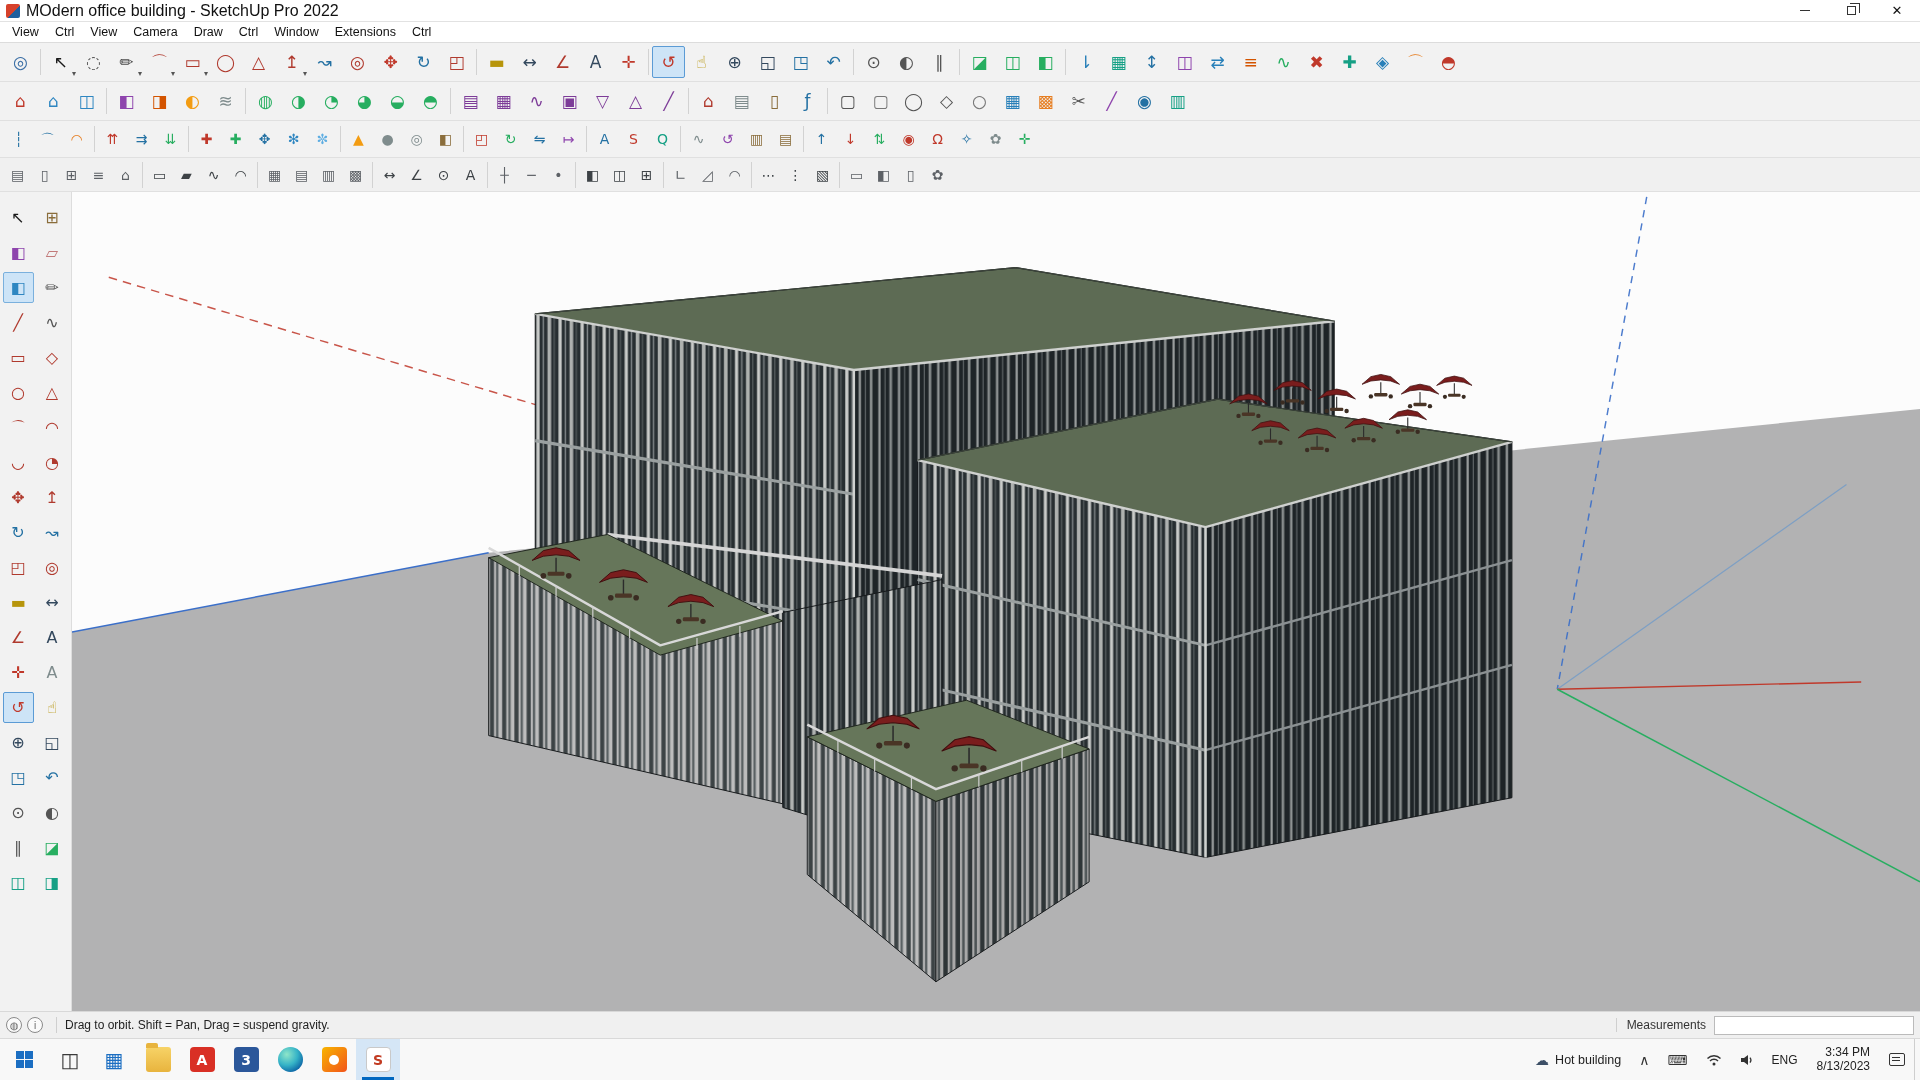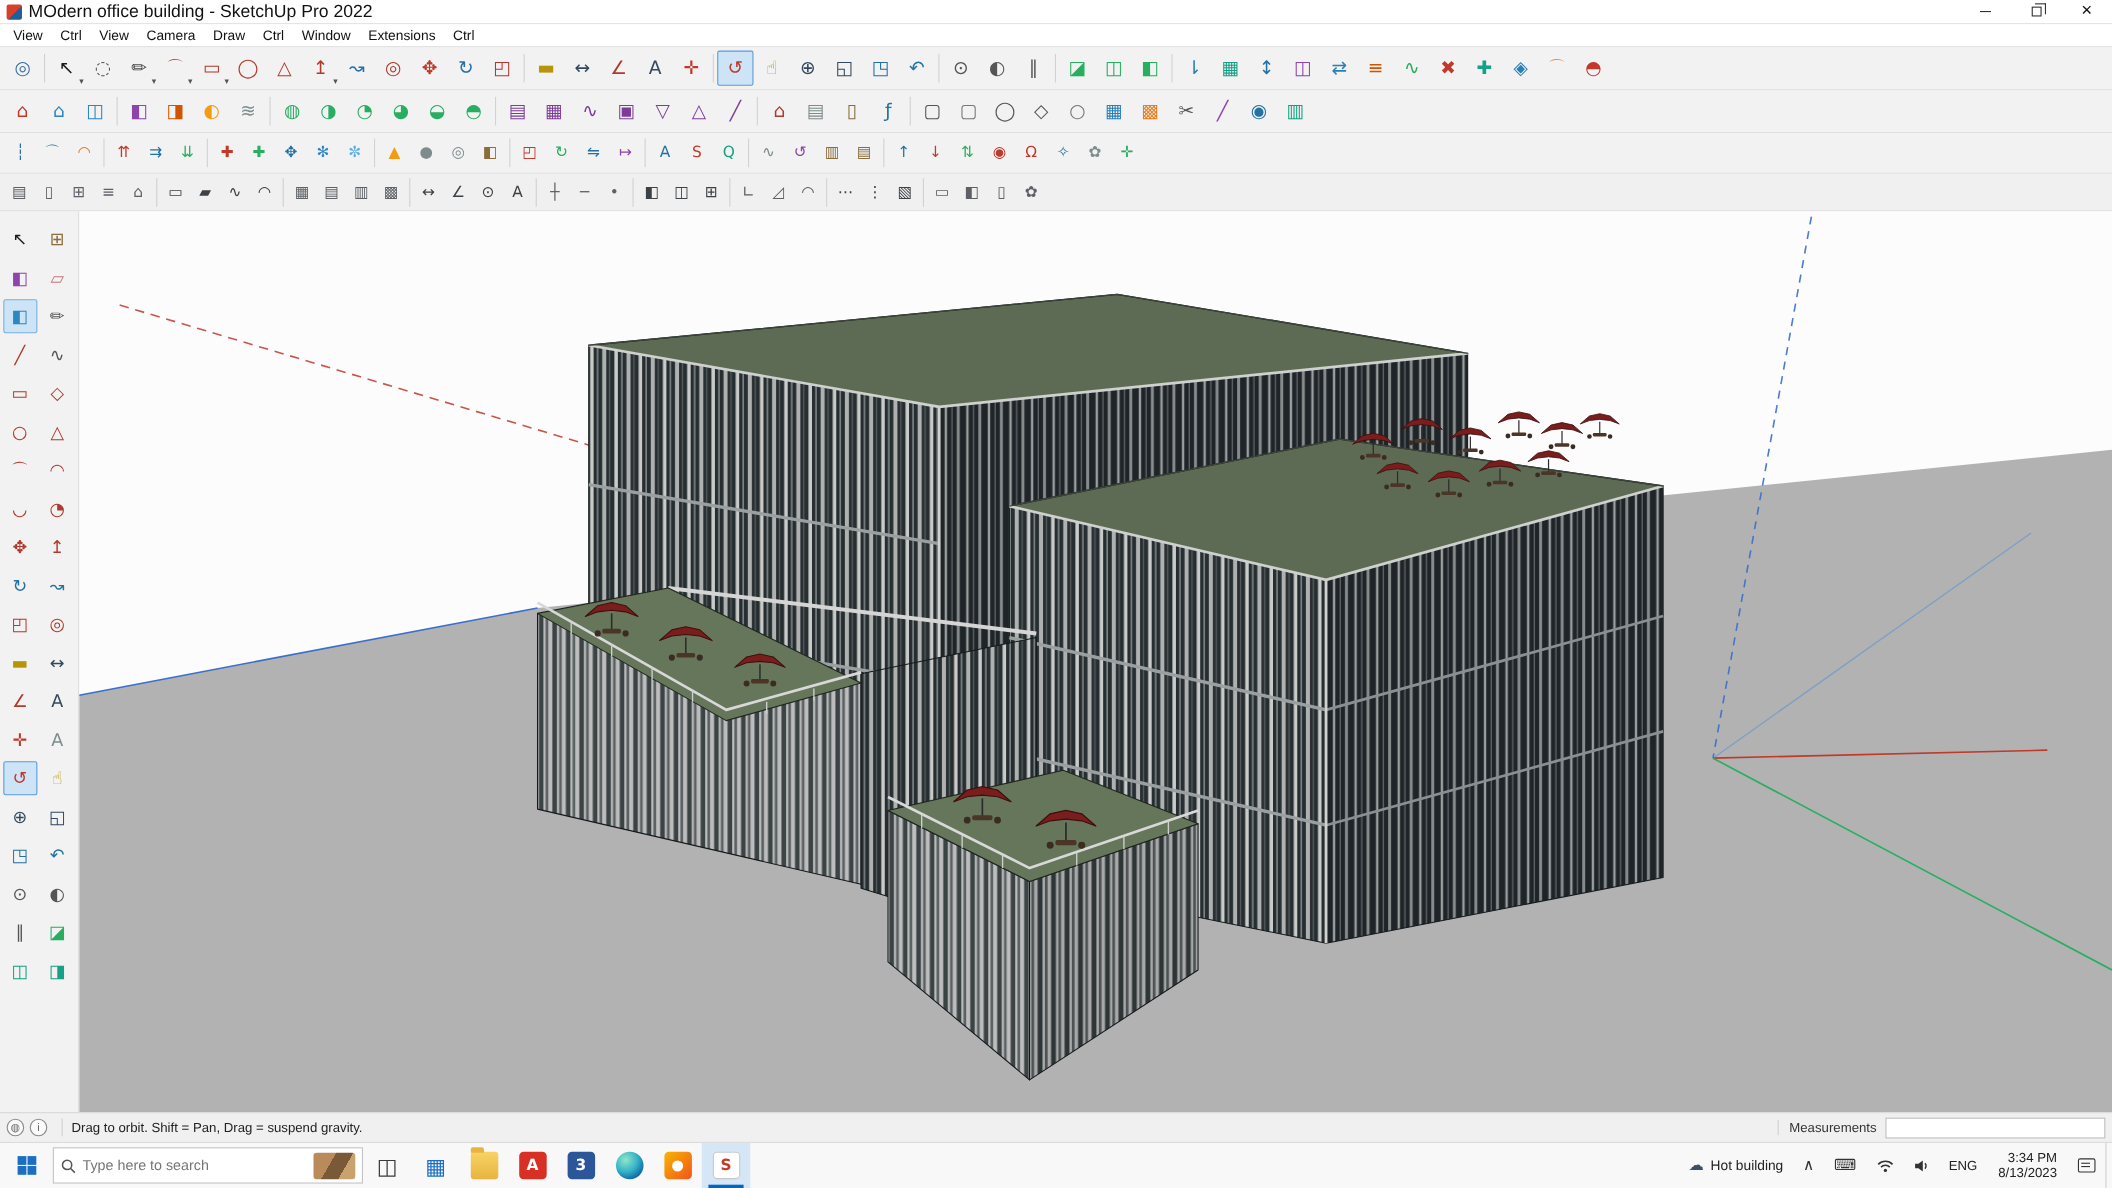--- a/index.html
+++ b/index.html
@@ -846,28 +846,20 @@
 
 <div class="taskbar">
   <button class="tk-start">
     <span class="win-logo">
         <i></i>
         <i></i>
         <i></i>
         <i></i>
       </span>
   </button>
-  <div class="tk-search">
-    <svg width="14" height="14" viewBox="0 0 14 14">
-      <circle cx="6" cy="6" r="4.2" fill="none" stroke="#555" stroke-width="1.4"></circle>
-      <line x1="9.2" y1="9.2" x2="13" y2="13" stroke="#555" stroke-width="1.4"></line>
-    </svg>
-    <input placeholder="Type here to search" style="">
-    <span class="search-thumb"></span>
-  </div>
   <div style="display:flex">
       <button class="tk-app kind-glyph">
         <span class="app-badge" style="color: rgb(58, 58, 58);">◫</span>
       </button>
       <button class="tk-app kind-glyph">
         <span class="app-badge" style="color: rgb(27, 110, 194);">▦</span>
       </button>
       <button class="tk-app kind-folder">
         <span class="app-badge"></span>
       </button>

